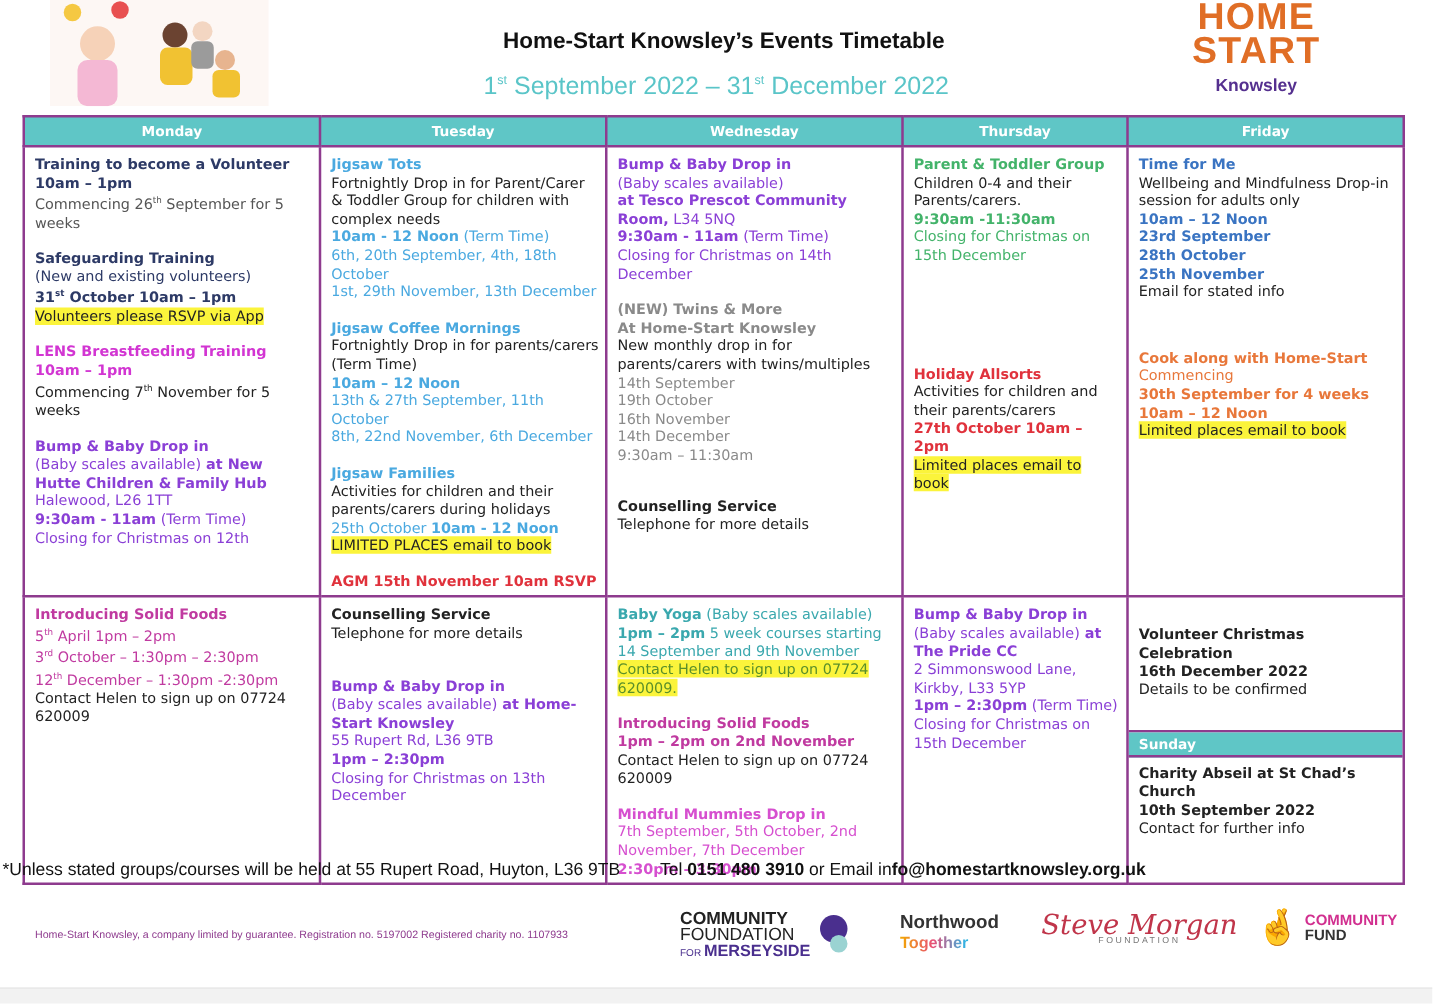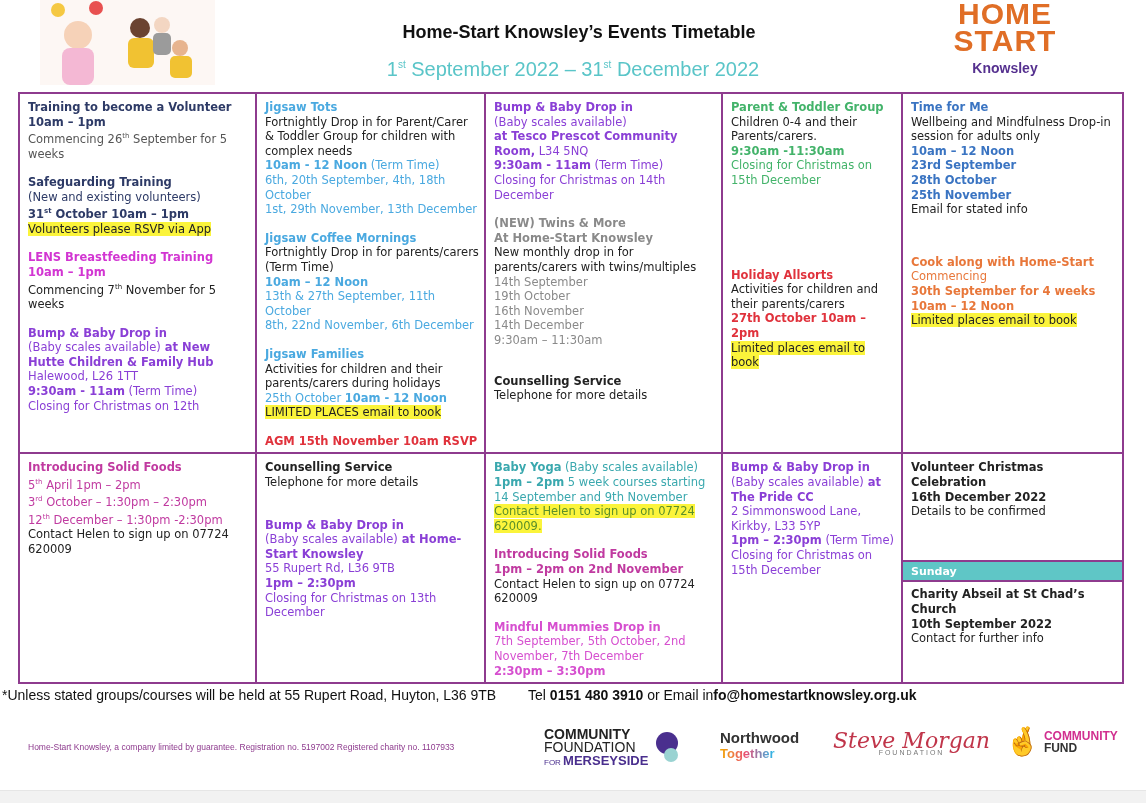--- a/index.html
+++ b/index.html
@@ -38,21 +38,21 @@
   .c-lgrey { color: #8a8a8a; }
   .c-green { color: #43b36a; }
   .c-fblue { color: #3a74c2; }
   .c-orange { color: #e8773a; }
   .c-magenta { color: #c03aa0; }
   .c-teal { color: #3aa8ae; }
   .c-olive { color: #5b8f2a; }
   .c-mpink { color: #d64fcf; }
 
   .fri-split { padding: 0 !important; }
-  .fri-split .cell-a { padding: 6px 5px 4px 8px; height: 108px; border-bottom: 2px solid #8e3b8e; }
+  .fri-split .cell-a { padding: 22px 5px 4px 8px; height: 108px; border-bottom: 2px solid #8e3b8e; }
   .fri-split .sat-h { background: #5fc6c6; color: #fff; font-weight: bold; font-size: 11px; padding: 3px 8px; height: 20px; border-bottom: 2px solid #8e3b8e; }
   .fri-split .cell-b { padding: 5px 5px 4px 8px; }
 
   .note { position: absolute; left: 0; top: 687px; width: 1056px; font-family: "Liberation Sans", sans-serif; font-size: 14px; color: #111; padding-left: 2px; }
   .note .tel { margin-left: 28px; }
   .note .b { font-weight: bold; }
 
   .footer-reg { position: absolute; left: 28px; top: 742px; font-family: "Liberation Sans", sans-serif; font-size: 8.5px; color: #8e3b8e; }
   .sponsor { position: absolute; font-family: "Liberation Sans", sans-serif; }
   .sp-cf { left: 544px; top: 728px; line-height: 13px; }
@@ -106,20 +106,27 @@
 
 <table class="tt">
   <colgroup>
     <col style="width:237px">
       <col style="width:229px">
       <col style="width:237px">
       <col style="width:180px">
       <col style="width:221px">
   </colgroup>
   <tbody>
+      <tr>
+    <th>Monday</th>
+    <th>Tuesday</th>
+    <th>Wednesday</th>
+    <th>Thursday</th>
+    <th>Friday</th>
+  </tr>
   <tr class="row1">
 
     <td>
       <div class="ev">
         <div class="b c-navy">Training to become a Volunteer</div>
         <div class="b c-navy">10am – 1pm</div>
         <div class="c-grey"><span>Commencing 26</span><sup>th</sup><span> September for 5 weeks</span></div>
       </div>
       <div class="ev">
         <div class="b c-navy">Safeguarding Training</div>

